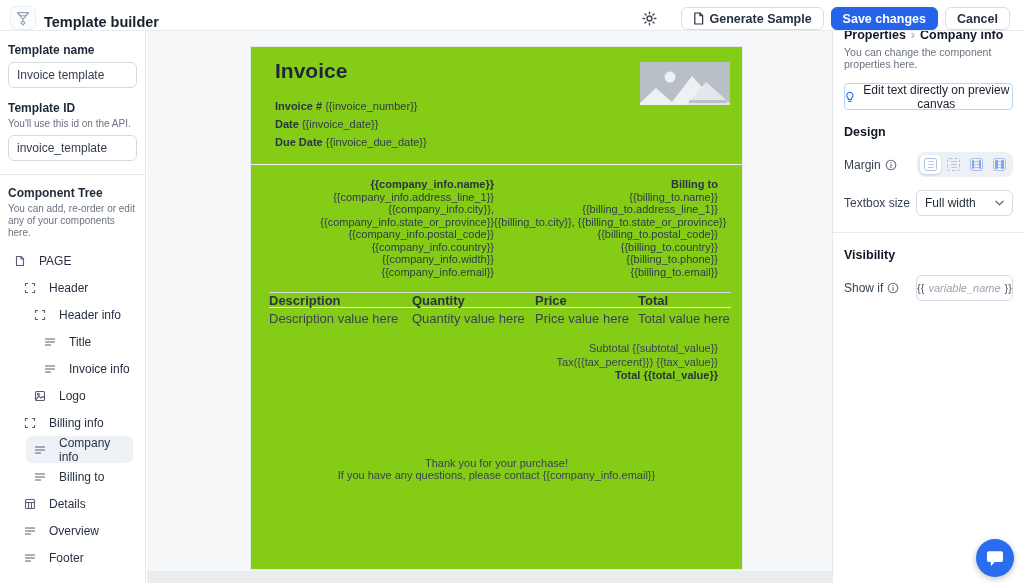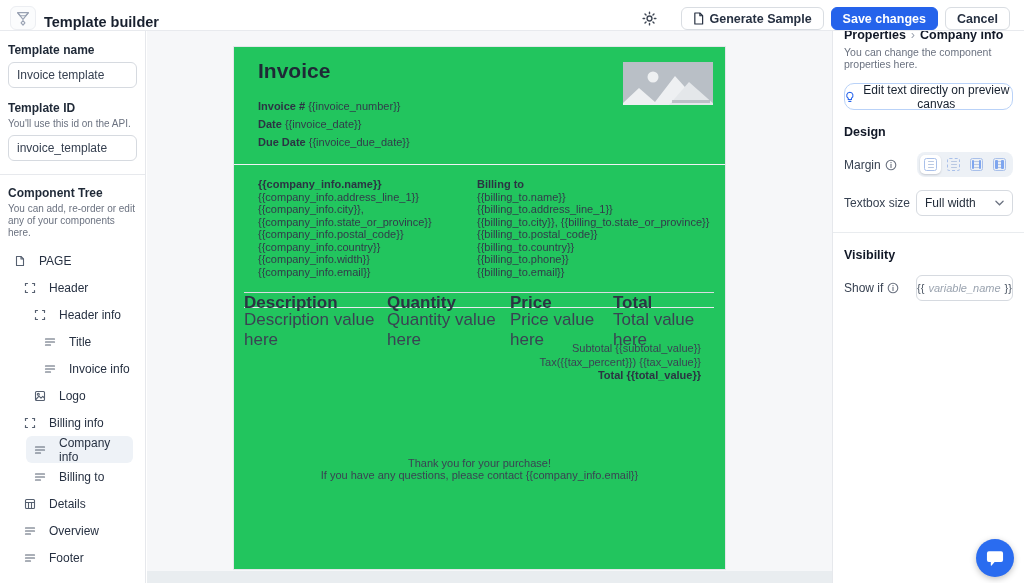--- a/index.html
+++ b/index.html
@@ -31,48 +31,48 @@
   .left-divider { border:none; border-top:1px solid #e7e9ed; margin:13px -8px 11px -8px; }
   .tree { margin-top:8px; }
   .tree-row { height:27px; display:flex; align-items:center; gap:13px; font-size:12px; color:#273142; cursor:pointer; }
   .tree-row svg { flex:none; }
   .ind0 { padding-left:6px; } .ind1 { padding-left:16px; } .ind2 { padding-left:26px; } .ind3 { padding-left:36px; }
   .tree-row.selected { background:#eef2f7; border-radius:6px; margin-left:18px; margin-right:4px; padding-left:8px; }
 
   
   .canvas { position:absolute; top:31px; left:147px; right:192px; bottom:0; background:#f6f7f9; overflow:hidden; }
   .canvas-hbar { position:absolute; left:0; right:0; bottom:0; height:12px; background:#e9edf0; }
-  .paper { position:absolute; left:86px; top:15px; width:493px; height:524px; background:#22c55e;
+  .paper { position:absolute; left:103px; top:15px; width:493px; height:524px; background:#84cc16;
     border:1px solid #e4e7eb; color:#323b4a; }
   .inv-title { font-size:21px; font-weight:bold; color:#1f2836; margin:12px 0 0 24px; }
   .inv-meta { margin:14px 0 0 24px; font-size:11px; line-height:18px; }
   .inv-meta b { color:#2b3443; }
   .logo-ph { position:absolute; top:15px; right:12px; width:90px; height:43px; background:#b9bfc6; overflow:hidden; }
   .logo-ph svg { display:block; }
   .logo-ph .cap { position:absolute; right:3px; bottom:2px; width:38px; height:3px; background:#9aa1a9; opacity:.55; }
   .addr-section { border-top:1px solid #f0f2f5; margin-top:13px; padding:13px 24px 0 24px;
     display:flex; }
-  .addr-col { width:224px; font-size:11px; line-height:12.5px; }
+  .addr-col { width:224px; font-size:11px; line-height:12.5px;text-align:right; }
   .addr-col div { white-space:nowrap; }
   .addr-col .hd { font-weight:bold; color:#2b3443; }
-  .inv-table { margin:14px 11px 0 10px; font-size:17px; }
+  .inv-table { margin:14px 11px 0 18px; font-size:13px; }
   .inv-tr { display:grid; grid-template-columns:143px 123px 103px 1fr; align-items:center; }
   .inv-thead { border-top:1px solid #d8dce1; border-bottom:1px solid #e7eaee; height:16px; font-weight:bold; color:#2b3443; }
   .inv-trow { height:16px; margin-top:2px; color:#3a4353; }
   .totals { margin:16px 24px 0 0; text-align:right; font-size:11px; line-height:13.5px; color:#3a4353; }
   .totals .tot { font-weight:bold; color:#2b3443; }
   .inv-footer { margin-top:74px; text-align:center; font-size:11px; line-height:12.5px; color:#3a4353; }
 
   
   .right { position:absolute; top:16px; right:0; bottom:0; width:192px; background:#fff;
     border-left:1px solid #e6e8ec; padding:12px 11px; font-size:12px; }
   .crumb { font-size:12.5px; font-weight:bold; color:#111827; display:flex; align-items:center; gap:5px; }
   .crumb .sep { color:#9ca3af; font-weight:normal; }
   .panel-help { font-size:10.5px; color:#6b7280; margin-top:4px; }
-  .edit-btn { margin-top:13px; width:100%; height:27px; border:1px solid #b9d2f8; border-radius:10px;
+  .edit-btn { margin-top:13px; width:100%; height:27px; border:1px solid #b9d2f8; border-radius:4px;
     background:#fff; display:flex; align-items:center; justify-content:center; gap:6px;
     font-size:12px; color:#16202e; cursor:pointer; font-family:"Liberation Sans", sans-serif; }
   .sec-title { margin-top:15px; font-size:12.5px; font-weight:bold; color:#111827; }
   .prop-row { margin-top:13px; display:flex; align-items:center; justify-content:space-between; }
   .prop-label { display:flex; align-items:center; gap:4px; color:#374151; font-size:12px; }
   .marg-group { background:#edf1f6; border-radius:8px; padding:3px; display:flex; gap:2px; }
   .marg-cell { width:21px; height:19px; border-radius:5px; display:flex; align-items:center;
     justify-content:center; cursor:pointer; }
   .marg-cell.selected { background:#fff; box-shadow:0 1px 2px rgba(16,24,40,.18); }
   .mi { width:13px; height:13px; border:1px solid #a9c0ea; border-radius:2.5px; position:relative;

